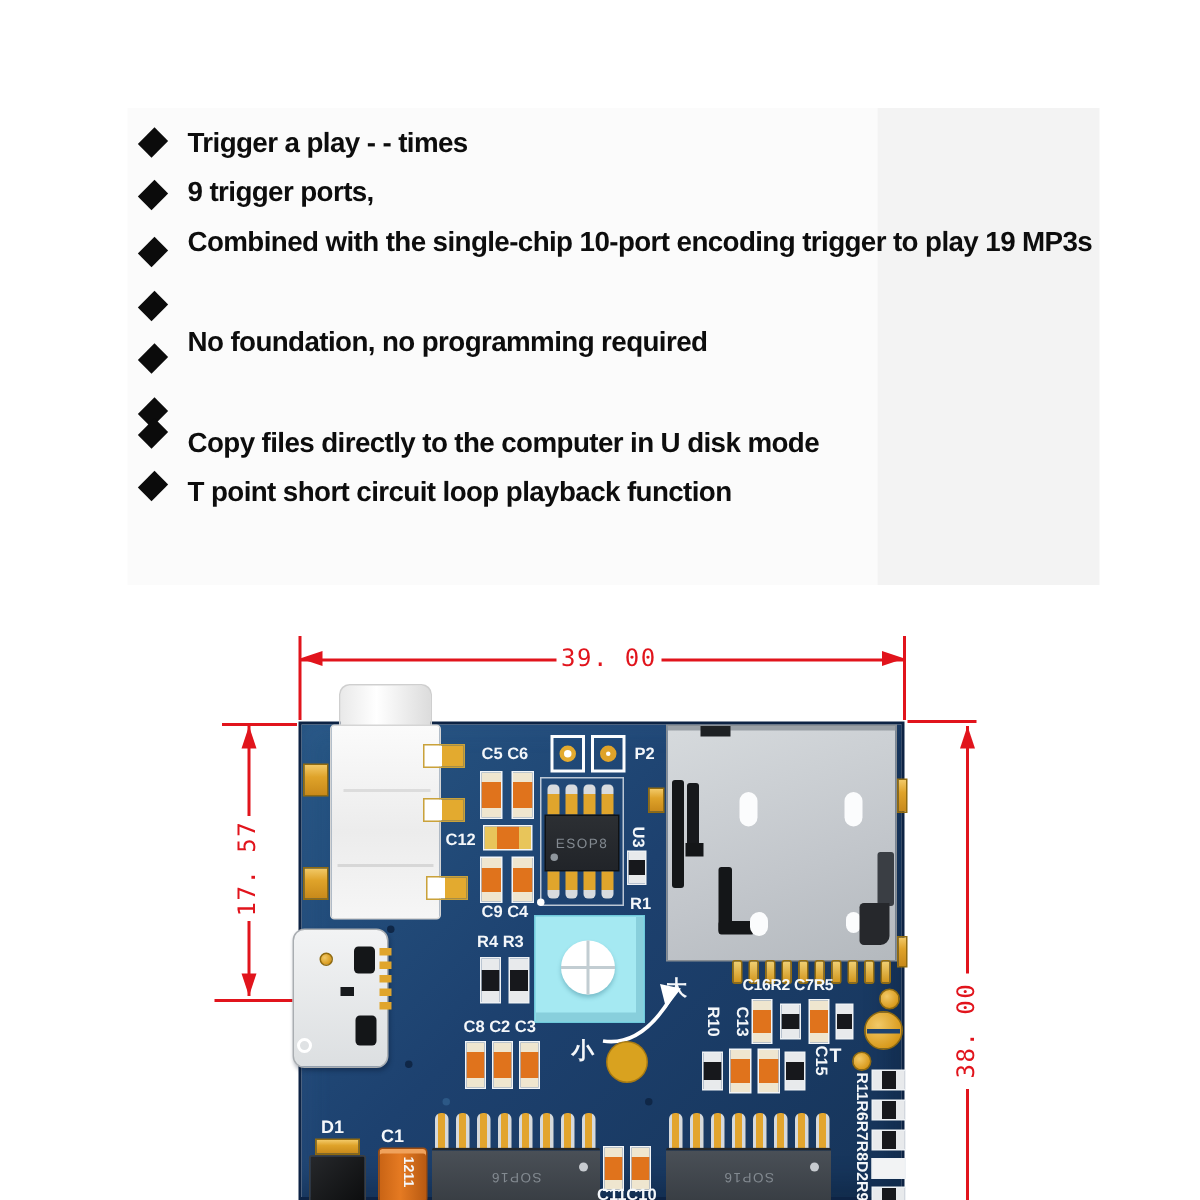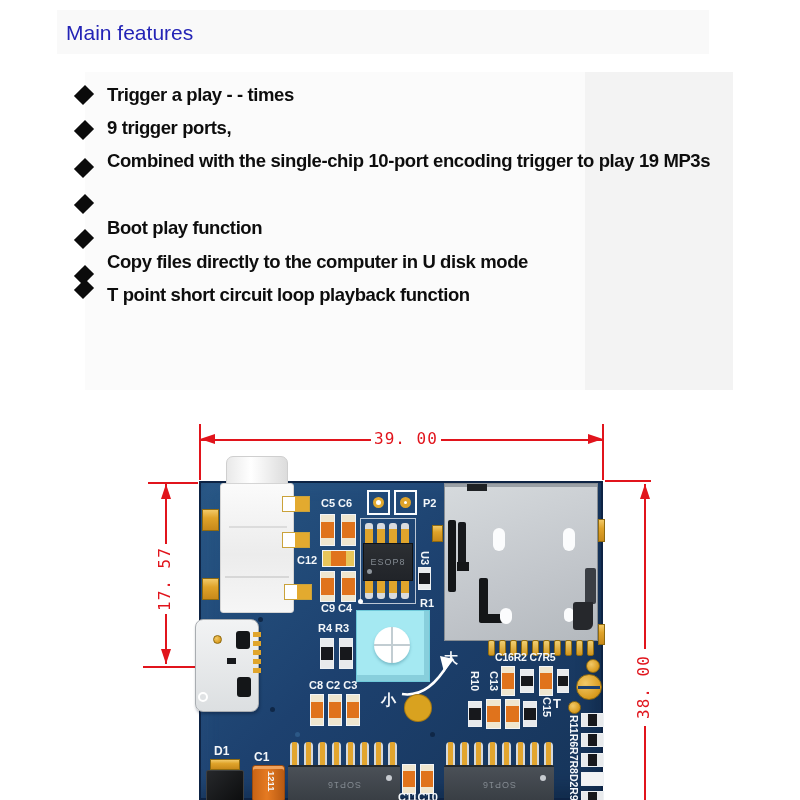--- a/index.html
+++ b/index.html
@@ -4,21 +4,21 @@
 <style>
   html,body{margin:0;padding:0;background:#fff;}
   .stage{position:relative;width:800px;height:800px;background:#fff;overflow:hidden;
          font-family:"Liberation Sans",sans-serif;}
 
   
   .hdr-box{position:absolute;left:57px;top:10px;width:652px;height:44px;background:#f9f9f9;}
   .hdr-title{position:absolute;left:9px;top:0;line-height:46px;font-size:21px;color:#2323b6;white-space:nowrap;}
   .panel-list{position:absolute;left:85px;top:72px;width:500px;height:318px;background:#fbfbfb;}
   .panel-right{position:absolute;left:585px;top:72px;width:148px;height:318px;background:#f3f3f3;}
-  .features{position:absolute;left:71px;top:78px;margin:0;padding:0;list-style:none;}
+  .features{position:absolute;left:89px;top:78px;margin:0;padding:0;list-style:none;}
   .features li{height:33.4px;display:flex;align-items:center;}
   .dia{width:14px;height:14px;background:#0b0b0b;margin:0 16px 0 6px;flex:0 0 auto;
        transform:rotate(45deg) scale(.92,1.12);}
   .features li:nth-child(1) .dia{transform:translateY(0px) rotate(45deg) scale(.92,1.12);}
   .features li:nth-child(2) .dia{transform:translateY(2px) rotate(45deg) scale(.92,1.12);}
   .features li:nth-child(3) .dia{transform:translateY(7px) rotate(45deg) scale(.92,1.12);}
   .features li:nth-child(4) .dia{transform:translateY(9px) rotate(45deg) scale(.92,1.12);}
   .features li:nth-child(5) .dia{transform:translateY(11px) rotate(45deg) scale(.92,1.12);}
   .features li:nth-child(6) .dia{transform:translateY(13px) rotate(45deg) scale(.92,1.12);}
   .features li:nth-child(7) .dia{transform:translateY(-6px) rotate(45deg) scale(.92,1.12);}
@@ -74,23 +74,20 @@
   .whitebox{border:2px solid #fbfdff;background:transparent;}
   .icbody{background:linear-gradient(180deg,#4a5057,#383d43);border-top:2px solid #23272b;border-radius:2px;}
   .marking{position:static;color:#838a91;font-size:9px;letter-spacing:1px;font-family:"Liberation Sans",sans-serif;}
   .flip{transform:rotate(180deg);display:inline-block;}
 </style>
 </head>
 <body>
 
 <div class="stage">
 
-  <div class="hdr-box">
-    <span class="hdr-title">Main features</span>
-  </div>
 
   <div class="panel-list"></div>
   <div class="panel-right"></div>
 
   <ul class="features">
     <li>
         <span class="dia"></span>
         <span class="ftext">Trigger a play - - times</span>
       </li>
     <li>
@@ -99,21 +96,24 @@
       </li>
     <li>
         <span class="dia"></span>
         <span class="ftext">Combined with the single-chip 10-port encoding trigger to play 19 MP3s</span>
       </li>
     <li>
         <span class="dia"></span>
       </li>
     <li>
         <span class="dia"></span>
-        <span class="ftext">Boot play function</span>
+        <span class="ftext">No foundation, no programming required</span>
+      </li>
+    <li>
+        <span class="dia"></span>
       </li>
     <li>
         <span class="dia"></span>
         <span class="ftext">Copy files directly to the computer in U disk mode</span>
       </li>
     <li>
         <span class="dia"></span>
         <span class="ftext">T point short circuit loop playback function</span>
       </li>
   </ul>

